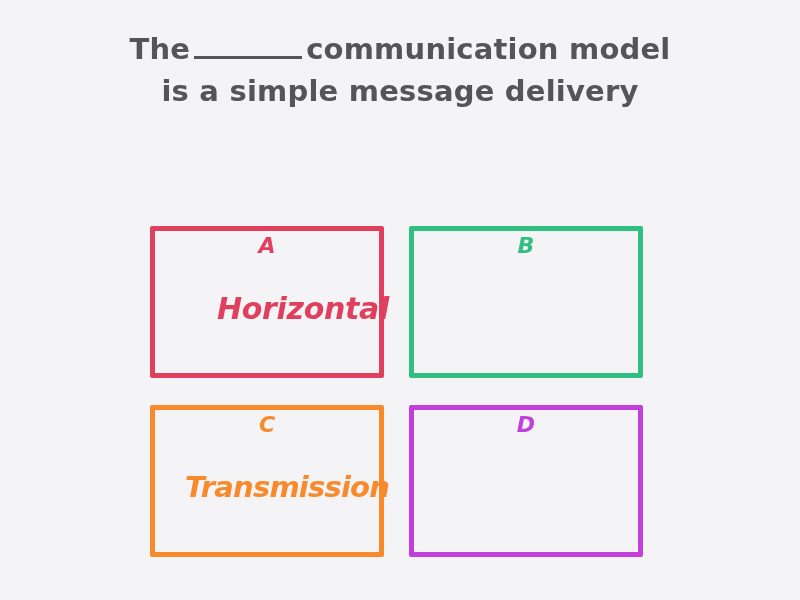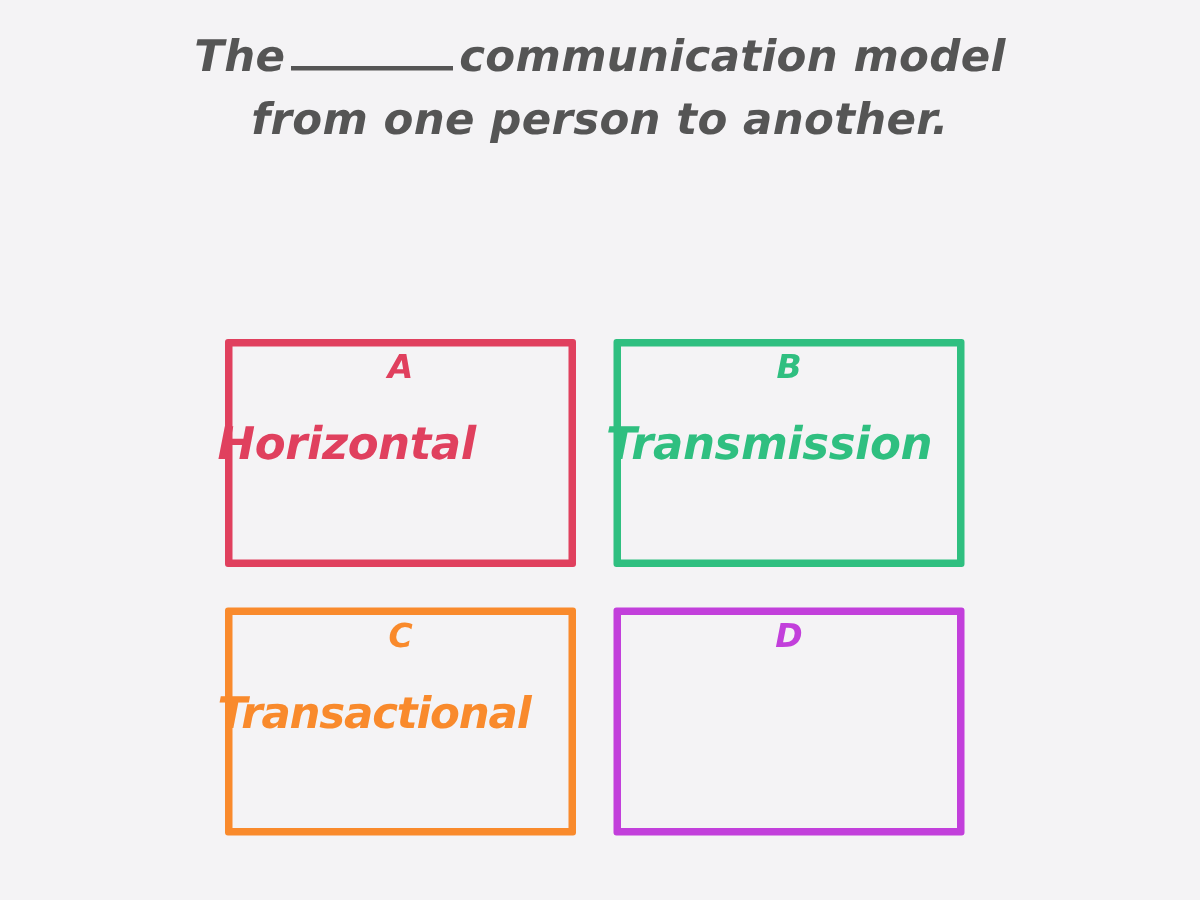--- a/index.html
+++ b/index.html
@@ -3,25 +3,24 @@
 <meta charset="utf-8">
 <style>
   html, body { margin:0; padding:0; }
   body {
     width:800px; height:600px; overflow:hidden;
     background:#f4f3f5;
     position:relative;
     font-family: "DejaVu Sans", sans-serif;
   }
   .question {
-    position:absolute; left:100px; top:16px; width:600px;
+    position:absolute; left:100px; top:28px; width:600px;
     text-align:center;
     color:#555555;
     font-size:29px;
-    font-style:italic;
     font-weight:bold;
     line-height:42px;
     letter-spacing:0.2px;
   }
   .question .blank {
     display:inline-block;
     width:108px;
     border-bottom:3px solid #555555;
     height:26px;
     vertical-align:baseline;
@@ -35,52 +34,51 @@
     box-sizing:border-box;
     background:transparent;
     cursor:pointer;
   }
   .answer .letter {
     position:absolute; left:0; right:0; top:2px;
     text-align:center;
     font-size:22px; font-style:italic; font-weight:bold;
   }
   .answer .label {
-    position:absolute; left:-10px; right:-10px; top:48px;
-    text-align:left;
+    position:absolute; left:-10px; right:-10px; top:60px;
+    text-align:right;
     font-size:30px; font-style:italic; font-weight:bold;
     white-space:nowrap;
     letter-spacing:-0.3px;
   }
   #ans-a { left:150px; top:226px; border-color:#e0405e; color:#e0405e; }
   #ans-b { left:409px; top:226px; border-color:#2fbf80; color:#2fbf80; }
   #ans-c { left:150px; top:405px; border-color:#f98a2c; color:#f98a2c; }
   #ans-d { left:409px; top:405px; border-color:#c23fdb; color:#c23fdb; }
   #ans-c .label { font-size:29px; letter-spacing:-0.8px; }
 </style>
 </head>
 <body>
 
 <div class="question">
   <div>
     <span>The</span><span class="blank"></span><span>communication model</span>
   </div>
-  <div>from one person to another.</div>
+  <div>is a simple message delivery</div>
 </div>
 
 <div class="answer" id="ans-a">
   <div class="letter">A</div>
   <div class="label">Horizontal</div>
 </div>
 
 <div class="answer" id="ans-b">
   <div class="letter">B</div>
-  <div class="label">Transmission</div>
 </div>
 
 <div class="answer" id="ans-c">
   <div class="letter">C</div>
-  <div class="label">Transactional</div>
+  <div class="label">Transmission</div>
 </div>
 
 <div class="answer" id="ans-d">
   <div class="letter">D</div>
 </div>
 
 </body></html>

